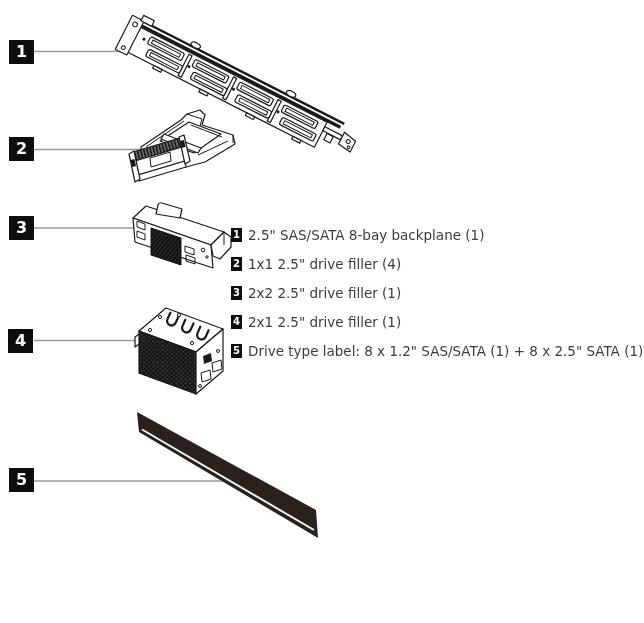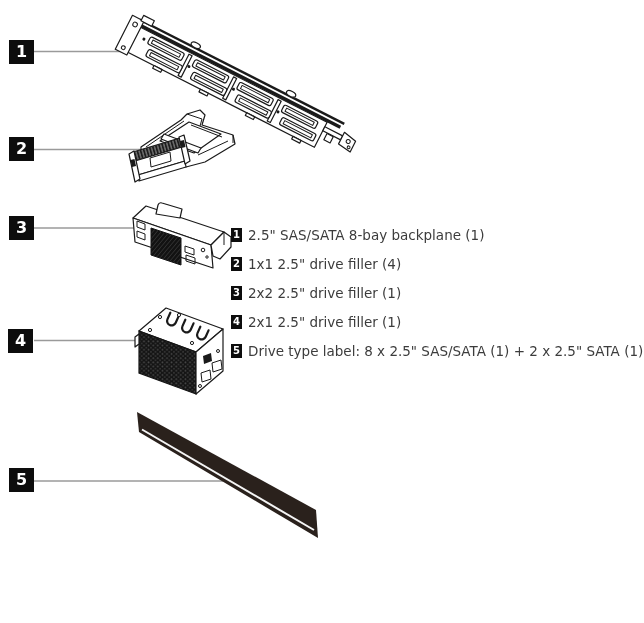--- a/index.html
+++ b/index.html
@@ -206,16 +206,16 @@
     <li>
       <span class="key">3</span>
       <span class="lbl">2x2 2.5" drive filler (1)</span>
     </li>
     <li>
       <span class="key">4</span>
       <span class="lbl">2x1 2.5" drive filler (1)</span>
     </li>
     <li>
       <span class="key">5</span>
-      <span class="lbl">Drive type label: 8 x 2.5" SAS/SATA (1) + 2 x 2.5" SATA (1)</span>
+      <span class="lbl">Drive type label: 8 x 1.2" SAS/SATA (1) + 8 x 2.5" SATA (1)</span>
     </li>
   </ul>
 </div>
 
 </body></html>

